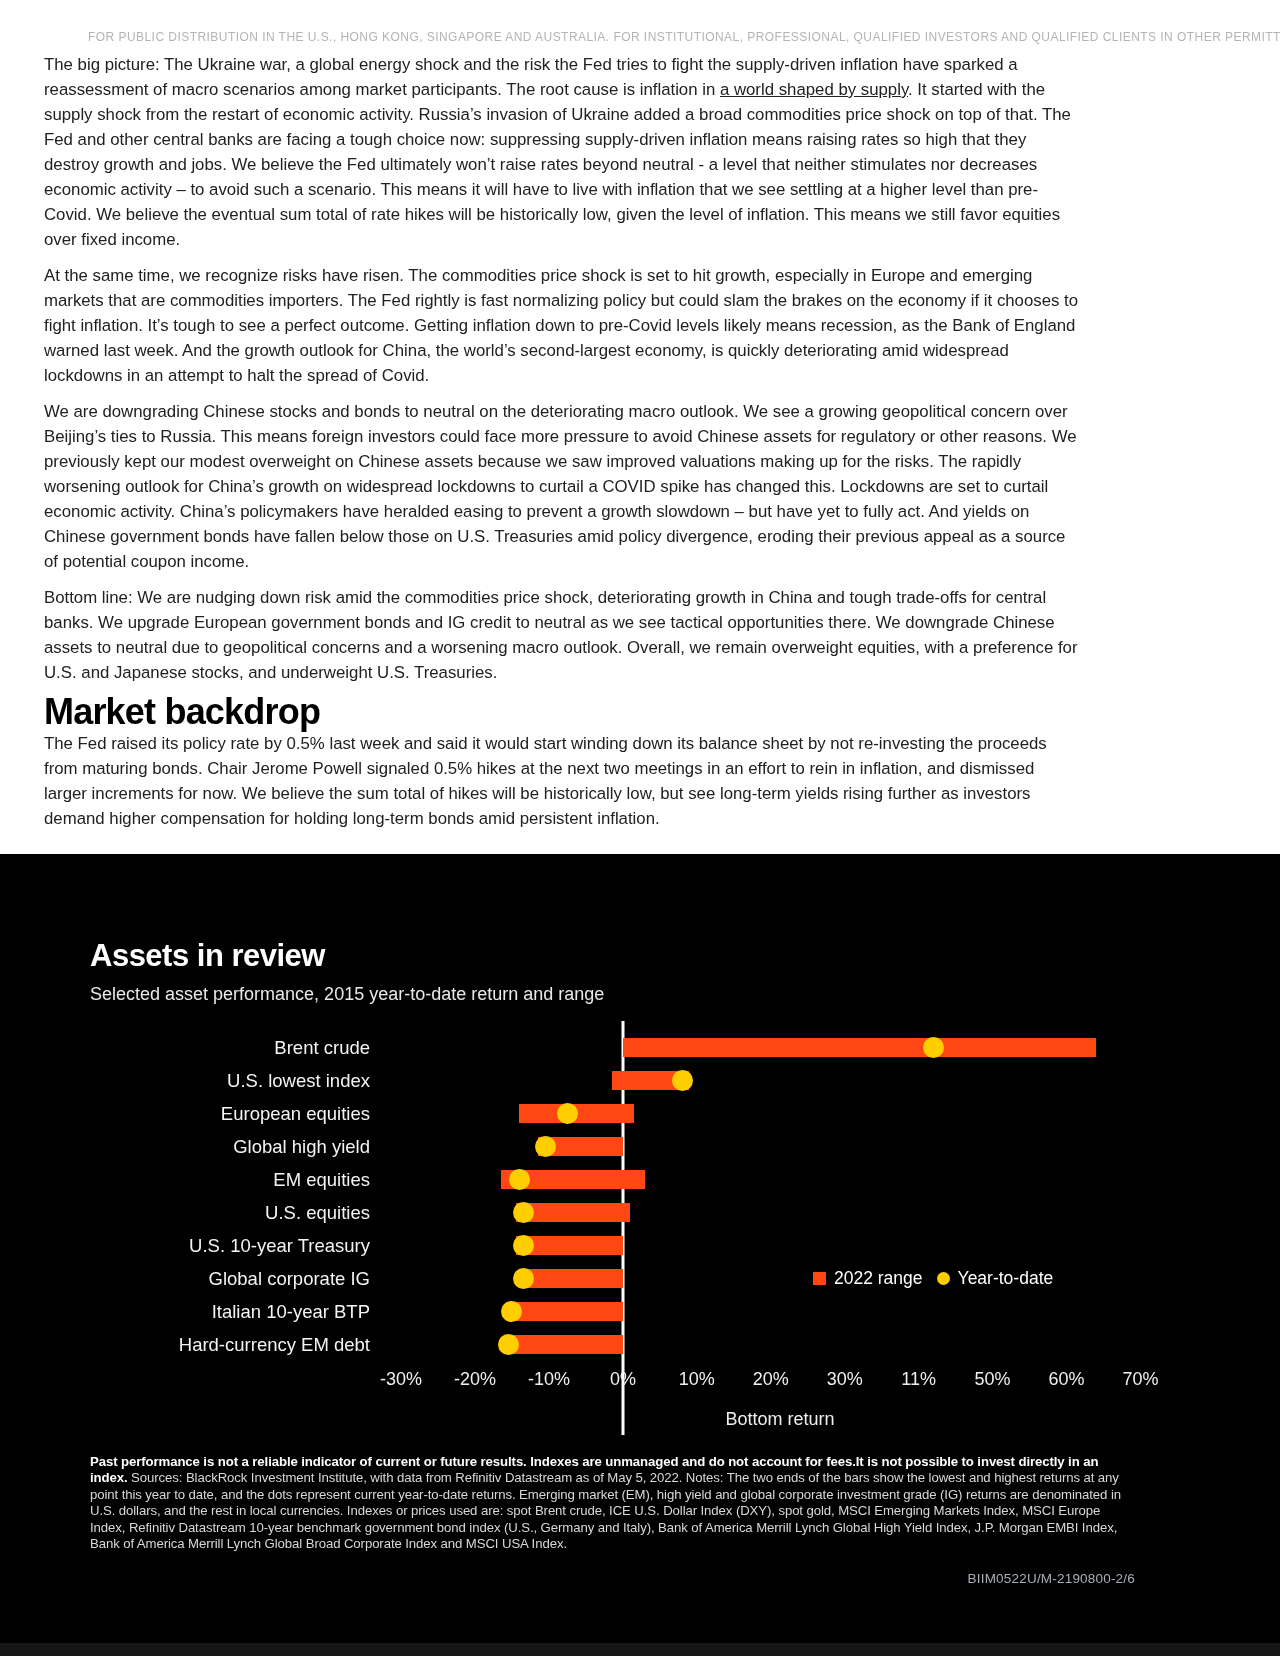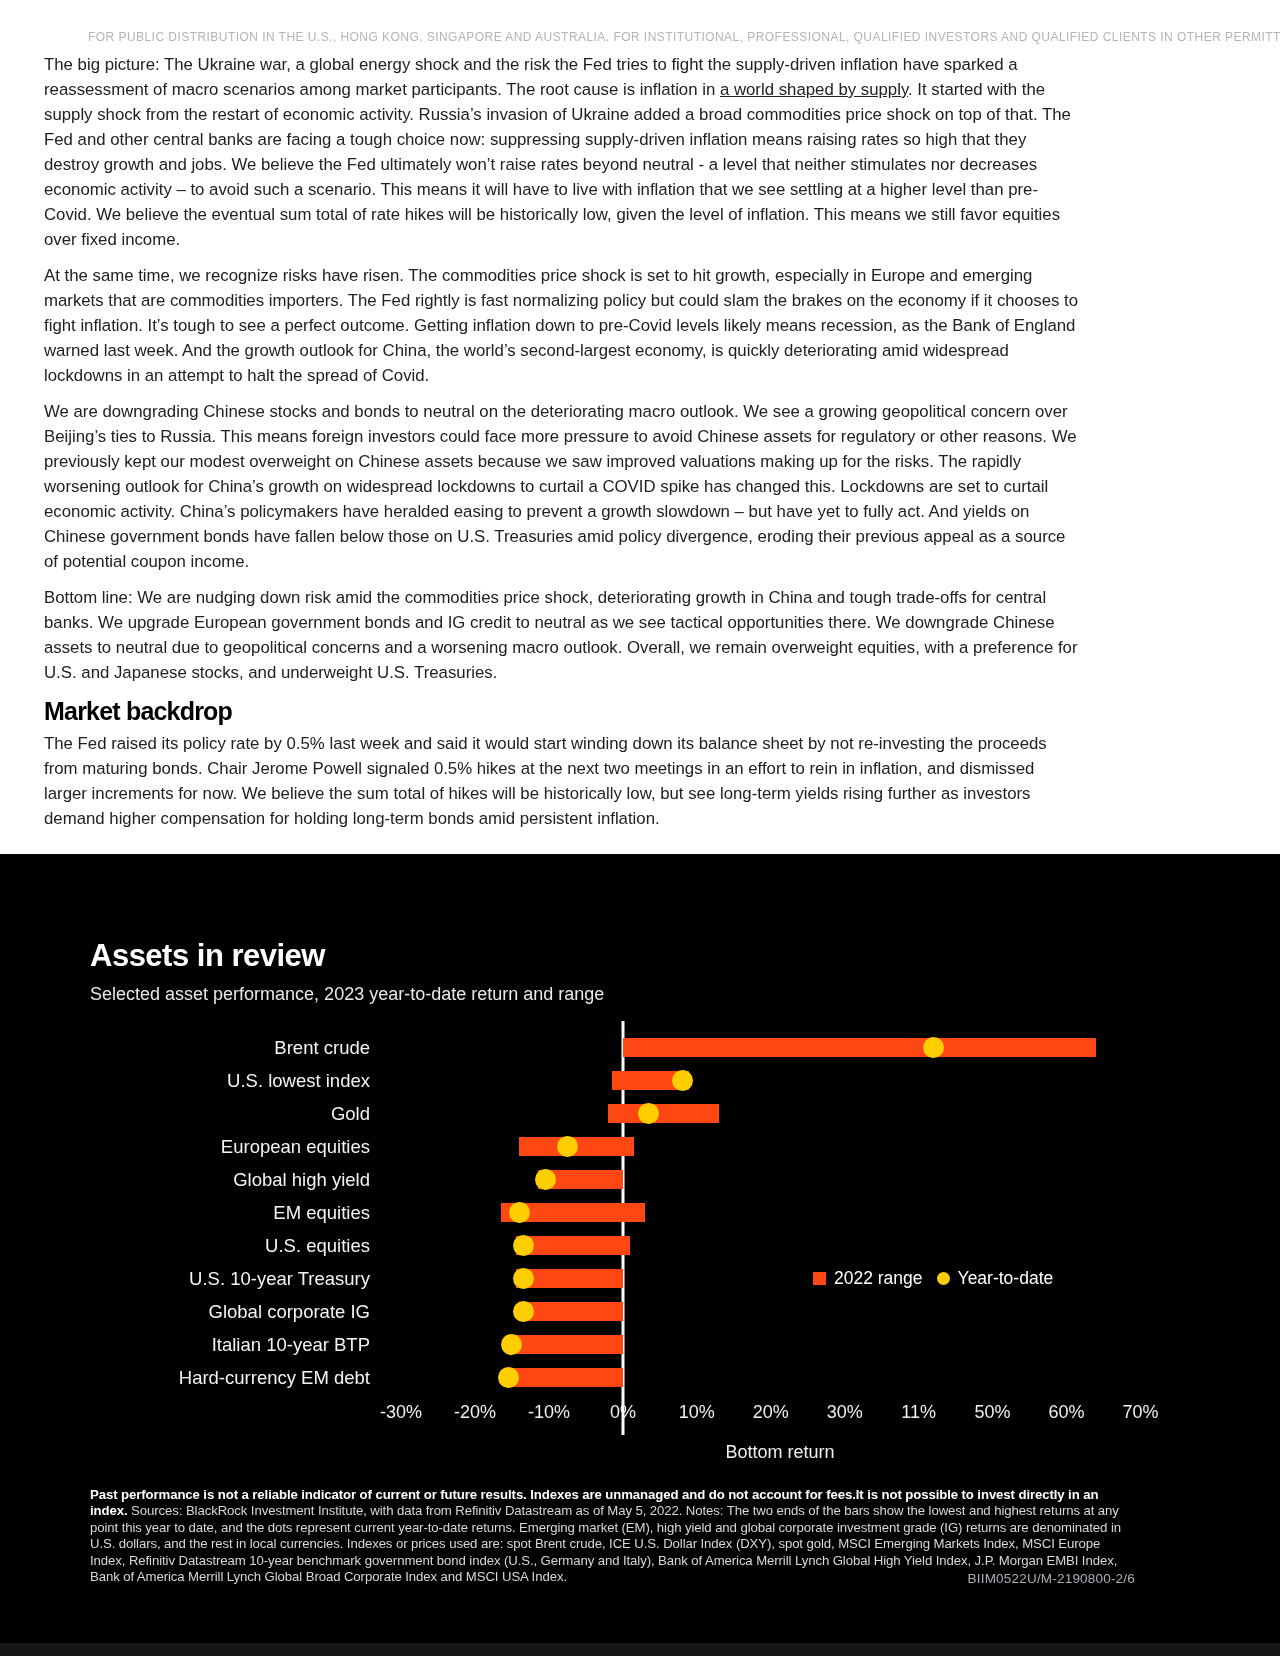--- a/index.html
+++ b/index.html
@@ -13,21 +13,21 @@
     padding:30px 90px 0 88px;
     font-size:12px; letter-spacing:0.45px; color:#b4b4b6; white-space:nowrap;
   }
   .copy {
     padding:8px 0 0 44px; width:1125px;
     font-size:16.8px; line-height:25px; color:#212121;
   }
   .copy p { margin:0 0 11px 0; width:1035px; }
   .copy a { color:inherit; text-decoration:underline; }
   .copy h1 {
-    font-size:25px; font-weight:bold; color:#000;
+    font-size:36px; font-weight:bold; color:#000;
     letter-spacing:-0.8px; margin:14px 0 7px 0;
   }
   .panel {
     flex:1 1 auto; position:relative; background:#000000; color:#ffffff;
     padding:84px 0 0 90px; margin-top:12px;
   }
   .chart-title { font-size:31px; font-weight:bold; letter-spacing:-0.5px; margin:0; }
   .chart-subtitle { font-size:18px; color:#e9e9e9; margin-top:10px; }
   .chart { position:relative; width:1080px; margin-top:26px; }
   .rows { position:relative; z-index:1; }
@@ -73,46 +73,39 @@
     <p><span>The big picture: The Ukraine war, a global energy shock and the risk the Fed tries to fight the supply-driven inflation have sparked a reassessment of macro scenarios among market participants. The root cause is inflation in </span><a href="#">a world shaped by supply</a><span>. It started with the supply shock from the restart of economic activity. Russia’s invasion of Ukraine added a broad commodities price shock on top of that. The Fed and other central banks are facing a tough choice now: suppressing supply-driven inflation means raising rates so high that they destroy growth and jobs. We believe the Fed ultimately won’t raise rates beyond neutral - a level that neither stimulates nor decreases economic activity – to avoid such a scenario. This means it will have to live with inflation that we see settling at a higher level than pre-Covid. We believe the eventual sum total of rate hikes will be historically low, given the level of inflation. This means we still favor equities over fixed income.</span></p>
     <p>At the same time, we recognize risks have risen. The commodities price shock is set to hit growth, especially in Europe and emerging markets that are commodities importers. The Fed rightly is fast normalizing policy but could slam the brakes on the economy if it chooses to fight inflation. It’s tough to see a perfect outcome. Getting inflation down to pre-Covid levels likely means recession, as the Bank of England warned last week. And the growth outlook for China, the world’s second-largest economy, is quickly deteriorating amid widespread lockdowns in an attempt to halt the spread of Covid.</p>
     <p>We are downgrading Chinese stocks and bonds to neutral on the deteriorating macro outlook. We see a growing geopolitical concern over Beijing’s ties to Russia. This means foreign investors could face more pressure to avoid Chinese assets for regulatory or other reasons. We previously kept our modest overweight on Chinese assets because we saw improved valuations making up for the risks. The rapidly worsening outlook for China’s growth on widespread lockdowns to curtail a COVID spike has changed this. Lockdowns are set to curtail economic activity. China’s policymakers have heralded easing to prevent a growth slowdown – but have yet to fully act. And yields on Chinese government bonds have fallen below those on U.S. Treasuries amid policy divergence, eroding their previous appeal as a source of potential coupon income.</p>
     <p>Bottom line: We are nudging down risk amid the commodities price shock, deteriorating growth in China and tough trade-offs for central banks. We upgrade European government bonds and IG credit to neutral as we see tactical opportunities there. We downgrade Chinese assets to neutral due to geopolitical concerns and a worsening macro outlook.  Overall, we remain overweight equities, with a preference for U.S. and Japanese stocks, and underweight U.S. Treasuries.</p>
     <h1>Market backdrop</h1>
     <p>The Fed raised its policy rate by 0.5% last week and said it would start winding down its balance sheet by not re-investing the proceeds from maturing bonds. Chair Jerome Powell signaled 0.5% hikes at the next two meetings in an effort to rein in inflation, and dismissed larger increments for now. We believe the sum total of hikes will be historically low, but see long-term yields rising further as investors demand higher compensation for holding long-term bonds amid persistent inflation.</p>
   </div>
 
   <div class="panel">
     <h2 class="chart-title">Assets in review</h2>
-    <div class="chart-subtitle">Selected asset performance, 2023 year-to-date return and range</div>
+    <div class="chart-subtitle">Selected asset performance, 2015 year-to-date return and range</div>
 
     <div class="chart">
       <div class="zero-overlay">
         <div class="zeroline" id="zeroline" style="left: 29.8578%; background: rgb(255, 255, 255);"></div>
       </div>
       <div class="rows" id="rows">
           <div class="row">
             <div class="rowlabel">Brent crude</div>
             <div class="track">
               <div class="bar" style="background: rgb(255, 71, 19); left: 29.8578%; width: 60.6635%;"></div>
               <div class="dot" style="background: rgb(255, 206, 0); left: calc(69.6682% - 10.5px);"></div>
             </div>
           </div>
           <div class="row">
             <div class="rowlabel">U.S. lowest index</div>
             <div class="track">
               <div class="bar" style="background: rgb(255, 71, 19); left: 28.436%; width: 9.95261%;"></div>
               <div class="dot" style="background: rgb(255, 206, 0); left: calc(37.4408% - 10.5px);"></div>
-            </div>
-          </div>
-          <div class="row">
-            <div class="rowlabel">Gold</div>
-            <div class="track">
-              <div class="bar" style="background: rgb(255, 71, 19); left: 27.9621%; width: 14.218%;"></div>
-              <div class="dot" style="background: rgb(255, 206, 0); left: calc(33.1754% - 10.5px);"></div>
             </div>
           </div>
           <div class="row">
             <div class="rowlabel">European equities</div>
             <div class="track">
               <div class="bar" style="background: rgb(255, 71, 19); left: 16.5877%; width: 14.6919%;"></div>
               <div class="dot" style="background: rgb(255, 206, 0); left: calc(22.7488% - 10.5px);"></div>
             </div>
           </div>
           <div class="row">

